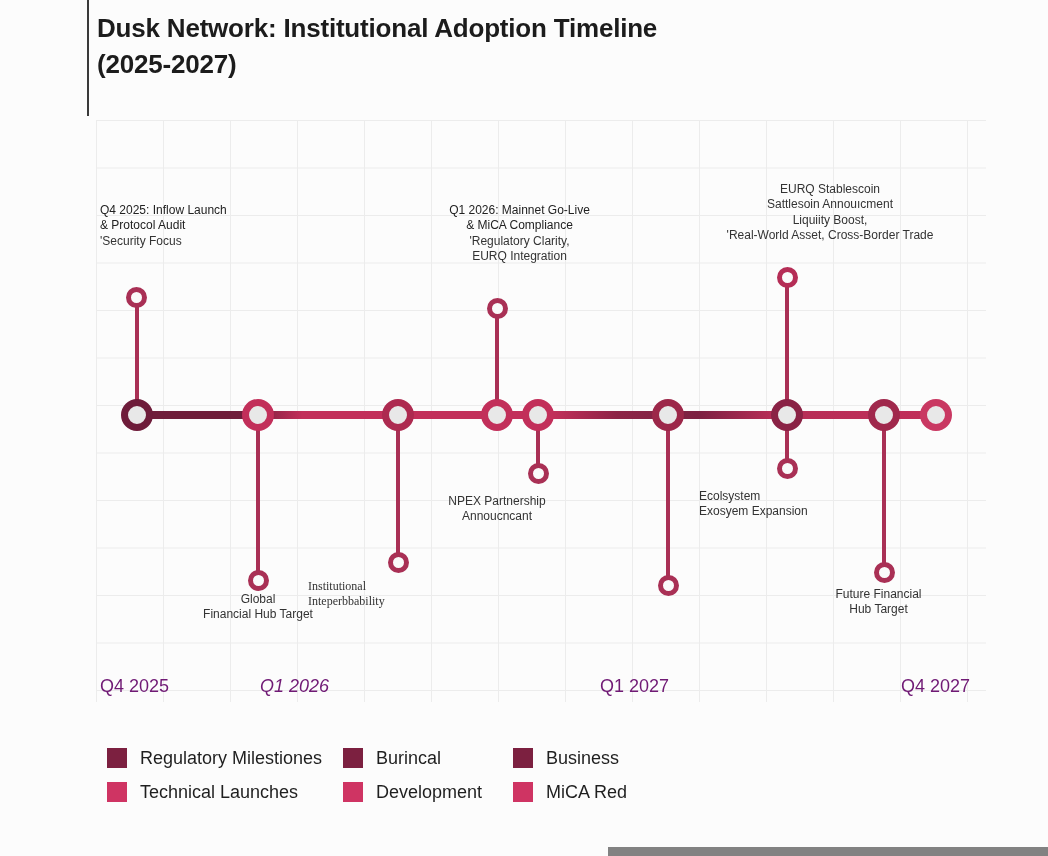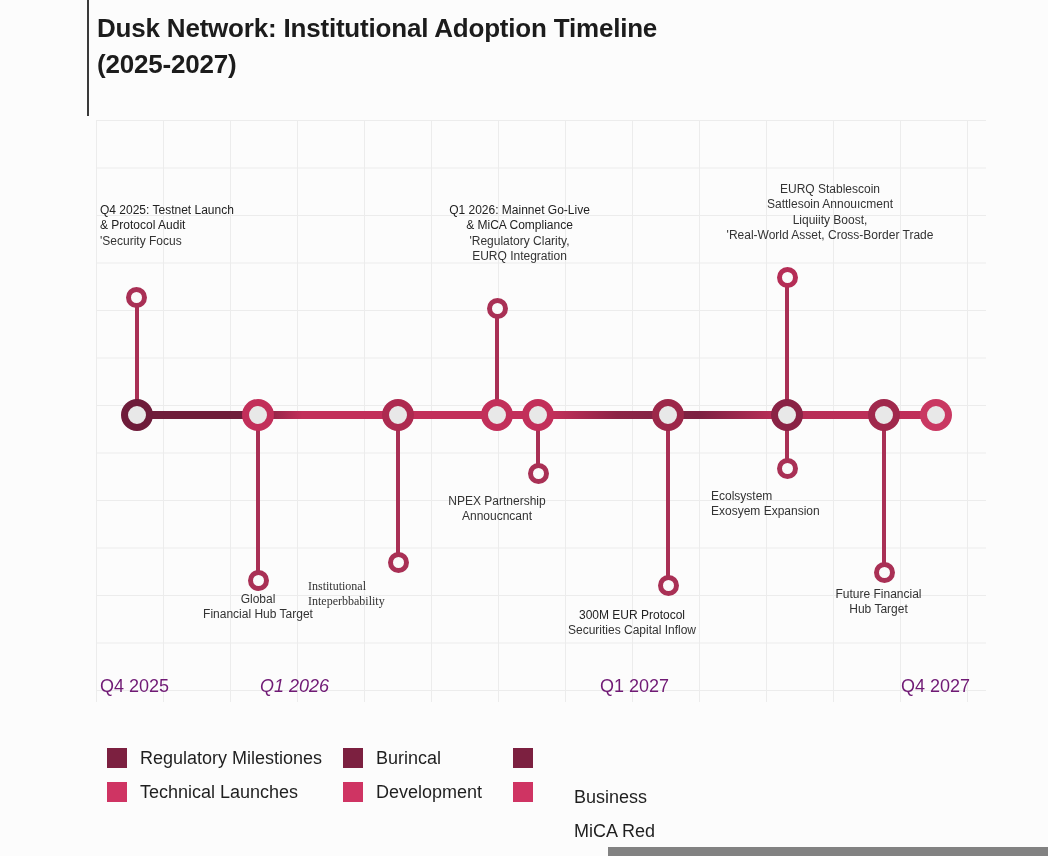--- a/index.html
+++ b/index.html
@@ -59,51 +59,51 @@
   .ann .line{white-space:nowrap;}
   .center{text-align:center;}
   .em{color:#222;}
   .a-testnet{left:100px;top:203px;}
   .a-mainnet{left:402px;top:203px;width:235px;}
   .a-eurq{left:668px;top:182px;width:324px;}
   .a-global{left:133px;top:592px;width:250px;}
   .a-inst{left:308px;top:579px;font-family:Liberation Serif, serif;}
   .a-npex{left:410px;top:494px;width:174px;}
   .a-capital{left:518px;top:608px;width:228px;}
-  .a-eco{left:699px;top:489px;padding-left:12px;}
+  .a-eco{left:699px;top:489px;}
   .a-future{left:806px;top:587px;width:145px;}
 
   .axis-label{position:absolute;top:676px;font-size:18px;color:#701a75;white-space:nowrap;}
   .t1{left:100px;} .t2{left:260px;font-style:italic;} .t3{left:600px;} .t4{left:901px;}
 
   .leg-sq{position:absolute;width:20px;height:20px;}
   .leg-label{position:absolute;font-size:18px;color:#1f1f1f;white-space:nowrap;}
   .lr1{top:748px;} .lr2{top:782px;}
   .lc1s{left:107px;} .lc1t{left:140px;}
   .lc2s{left:343px;} .lc2t{left:376px;text-align:right;}
-  .lc3s{left:513px;} .lc3t{left:574px;margin-top:39px;}
+  .lc3s{left:513px;} .lc3t{left:546px;}
 
   .bottom-bar{position:absolute;left:608px;top:847px;width:440px;height:9px;background:#828282;}
 </style>
 </head>
 <body>
 
 <div class="canvas">
 
   <div class="left-edge"></div>
 
   <div class="title">
     <div>Dusk Network: Institutional Adoption Timeline</div>
     <div>(2025-2027)</div>
   </div>
 
   <div class="grid"></div>
 
   <div class="ann a-testnet">
-    <div class="line em">Q4 2025: Testnet Launch</div>
+    <div class="line em">Q4 2025: Inflow Launch</div>
     <div class="line em">&amp; Protocol Audit</div>
     <div class="line">'Security Focus</div>
   </div>
 
   <div class="ann a-mainnet center">
     <div class="line em">Q1 2026: Mainnet Go-Live</div>
     <div class="line em">&amp; MiCA Compliance</div>
     <div class="line">'Regulatory Clarity,</div>
     <div class="line">EURQ Integration</div>
   </div>
@@ -123,24 +123,20 @@
   <div class="ann a-inst">
     <div class="line">Institutional</div>
     <div class="line">Inteperbbability</div>
   </div>
 
   <div class="ann a-npex center">
     <div class="line">NPEX Partnership</div>
     <div class="line">Annoucncant</div>
   </div>
 
-  <div class="ann a-capital center">
-    <div class="line em">300M EUR Protocol</div>
-    <div class="line">Securities Capital Inflow</div>
-  </div>
 
   <div class="ann a-eco">
     <div class="line">Ecolsystem</div>
     <div class="line">Exosyem Expansion</div>
   </div>
 
   <div class="ann a-future center">
     <div class="line">Future Financial</div>
     <div class="line">Hub Target</div>
   </div>

